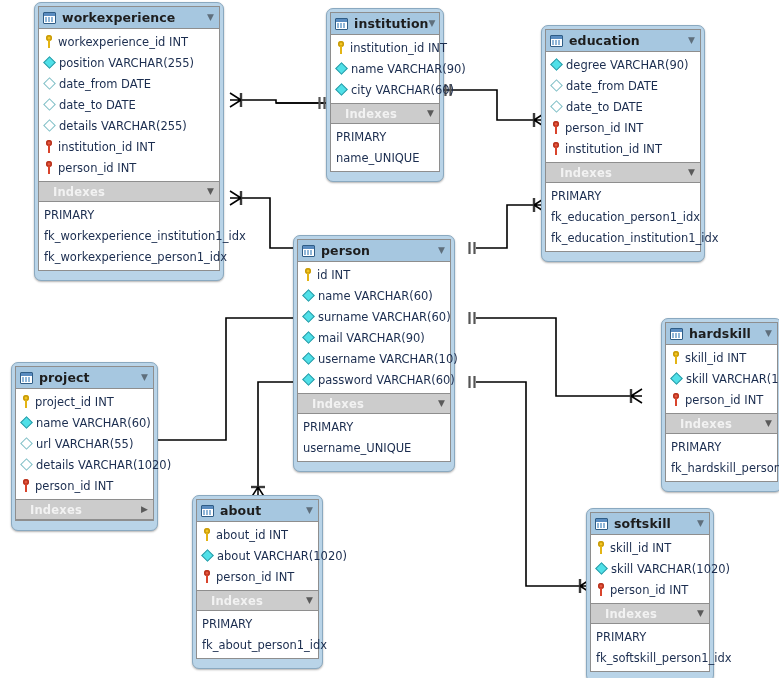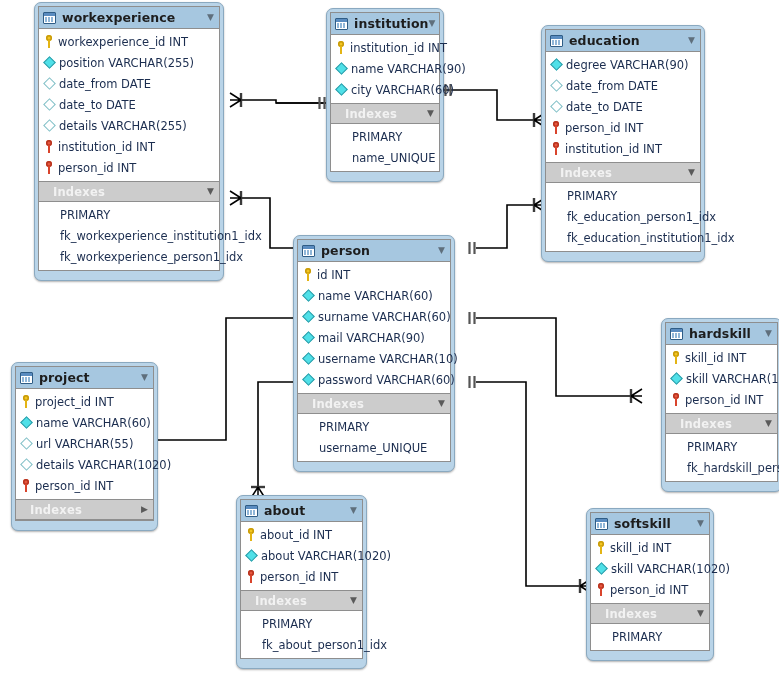--- a/index.html
+++ b/index.html
@@ -161,21 +161,21 @@
     letter-spacing: .2px;
   }
   .idx-caret {
     margin-left: auto;
     color: #5a5a5a;
     font-size: 9px;
     line-height: 1;
   }
   .idx-list {
     background: #ffffff;
-    padding: 2px 0 3px 16px;
+    padding: 2px 0 3px 0;
   }
   .idx-item {
     height: 21px;
     display: flex;
     align-items: center;
     padding-left: 5px;
     font-size: 11.5px;
     color: #1b2d4f;
     white-space: nowrap;
   }
@@ -472,21 +472,21 @@
               <span class="ic ic-key fk"></span>
               <span class="col-label">person_id INT</span>
             </div>
           </div>
           <div class="idx-bar">
             <span class="idx-title">Indexes</span>
             <span class="idx-caret">▶</span>
           </div>
         </div>
       </div>
-      <div class="tbl" style="left: 192px; top: 495px; width: 131px; margin-left: 44px;">
+      <div class="tbl" style="left: 192px; top: 495px; width: 131px;">
         <div class="tbl-inner">
           <div class="hdr">
             <span class="tbl-icon"></span>
             <span class="hdr-title">about</span>
             <span class="hdr-caret">▼</span>
           </div>
           <div class="cols">
             <div class="col">
               <span class="ic ic-key"></span>
               <span class="col-label">about_id INT</span>
@@ -530,17 +530,18 @@
               <span class="ic ic-key fk"></span>
               <span class="col-label">person_id INT</span>
             </div>
           </div>
           <div class="idx-bar">
             <span class="idx-title">Indexes</span>
             <span class="idx-caret">▼</span>
           </div>
           <div class="idx-list">
             <div class="idx-item">PRIMARY</div>
+            <div class="idx-item">fk_softskill_person1_idx</div>
           </div>
         </div>
       </div>
     </div>
 </div>
 
 </body></html>

